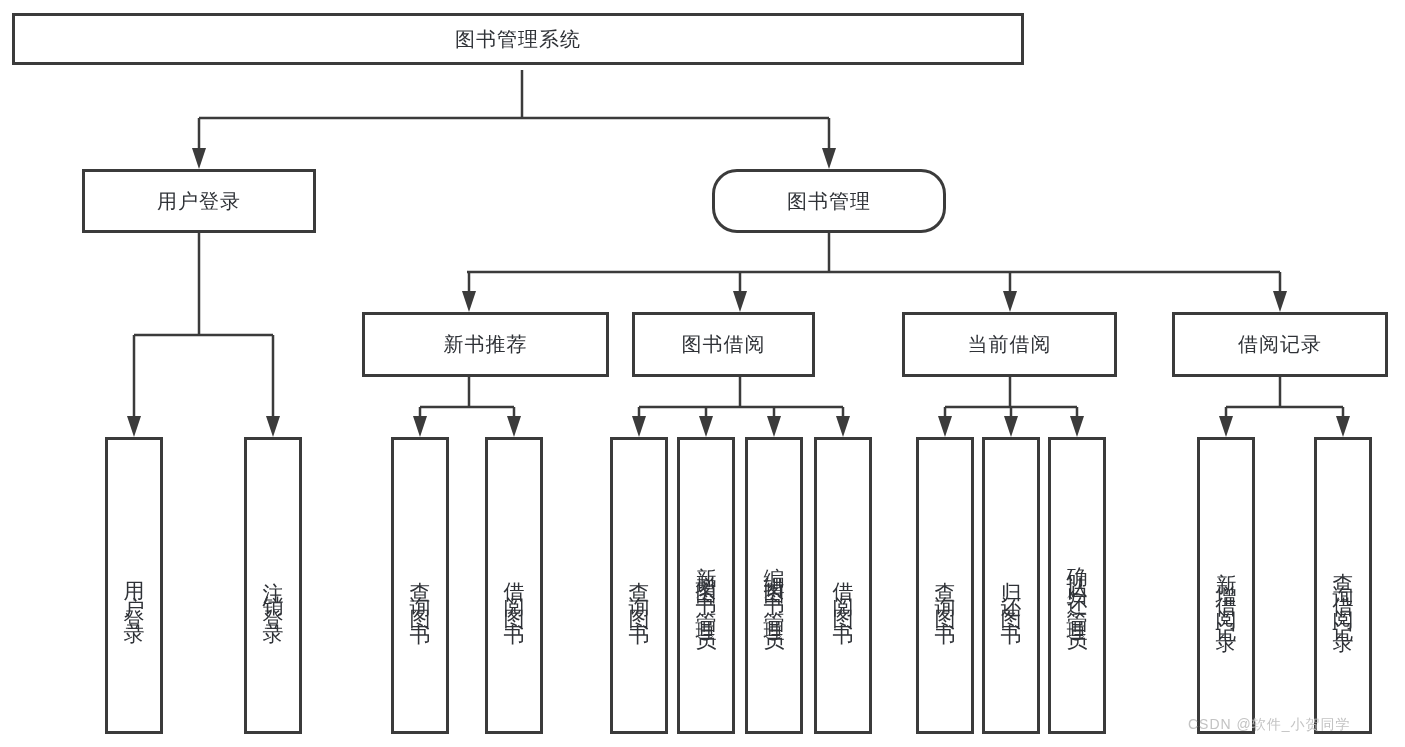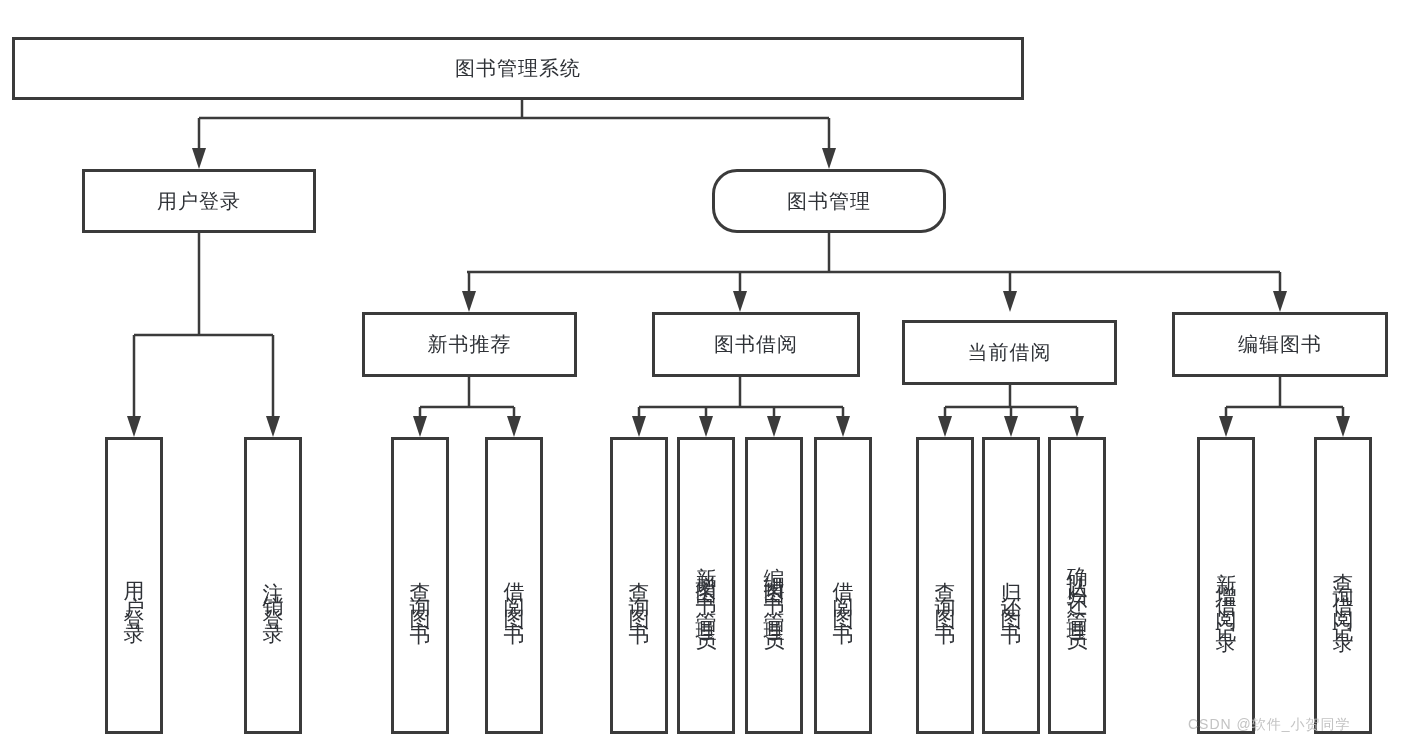--- a/index.html
+++ b/index.html
@@ -20,21 +20,21 @@
     position: absolute;
     box-sizing: border-box;
     background: #ffffff;
     border: 3px solid #3b3b3b;
     display: flex;
     align-items: center;
     justify-content: center;
     color: #2f3237;
   }
   .box--h { font-size: 20px; letter-spacing: 1px; }
-  .box--root { left: 12px; top: 13px; width: 1012px; height: 63px; margin-top: 24px; }
+  .box--root { left: 12px; top: 13px; width: 1012px; height: 52px; }
   .box--lv2 { height: 64px; top: 169px; width: 234px; }
   .box--lv3 { height: 65px; top: 312px; }
   .leaf {
     position: absolute;
     box-sizing: border-box;
     top: 437px;
     width: 58px;
     height: 297px;
     background: #ffffff;
     border: 3px solid #3b3b3b;
@@ -136,31 +136,31 @@
     <span>图书管理系统</span>
   </div>
 
   <div class="box box--h box--lv2" style="left:82px;">
     <span>用户登录</span>
   </div>
   <div class="box box--h box--lv2" style="left:712px;border-radius:25px;">
     <span>图书管理</span>
   </div>
 
-  <div class="box box--h box--lv3" style="left:362px;width:215px;">
+  <div class="box box--h box--lv3" style="left:362px;width:247px;">
     <span>新书推荐</span>
   </div>
-  <div class="box box--h box--lv3" style="left:652px;width:208px;">
+  <div class="box box--h box--lv3" style="left:632px;width:183px;">
     <span>图书借阅</span>
   </div>
-  <div class="box box--h box--lv3" style="left:902px;width:215px;margin-top:8px;">
+  <div class="box box--h box--lv3" style="left:902px;width:215px;">
     <span>当前借阅</span>
   </div>
   <div class="box box--h box--lv3" style="left:1172px;width:216px;">
-    <span>编辑图书</span>
+    <span>借阅记录</span>
   </div>
 
   <div class="leaf ls14" style="left:105px;">
     <span>用户登录</span>
   </div>
   <div class="leaf ls14" style="left:244px;">
     <span>注销登录</span>
   </div>
 
   <div class="leaf ls14" style="left:391px;">

